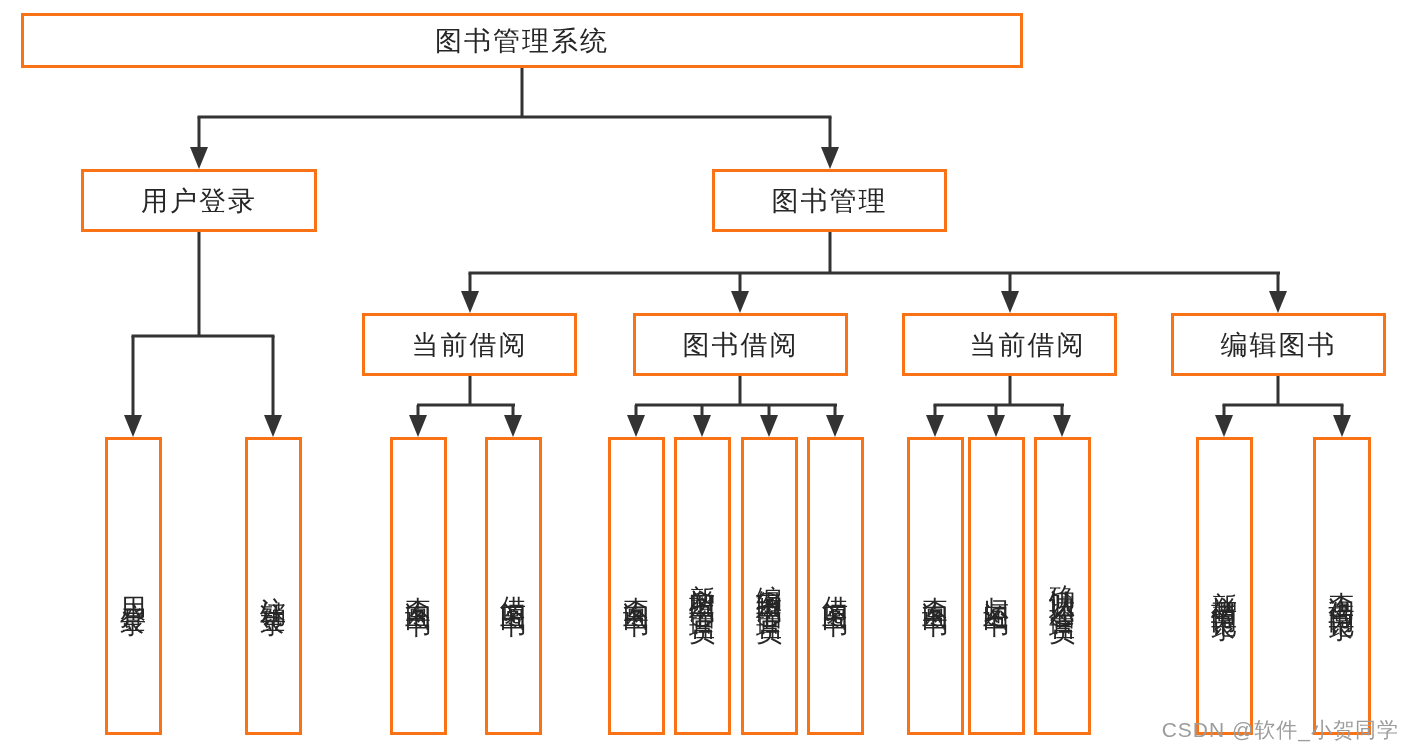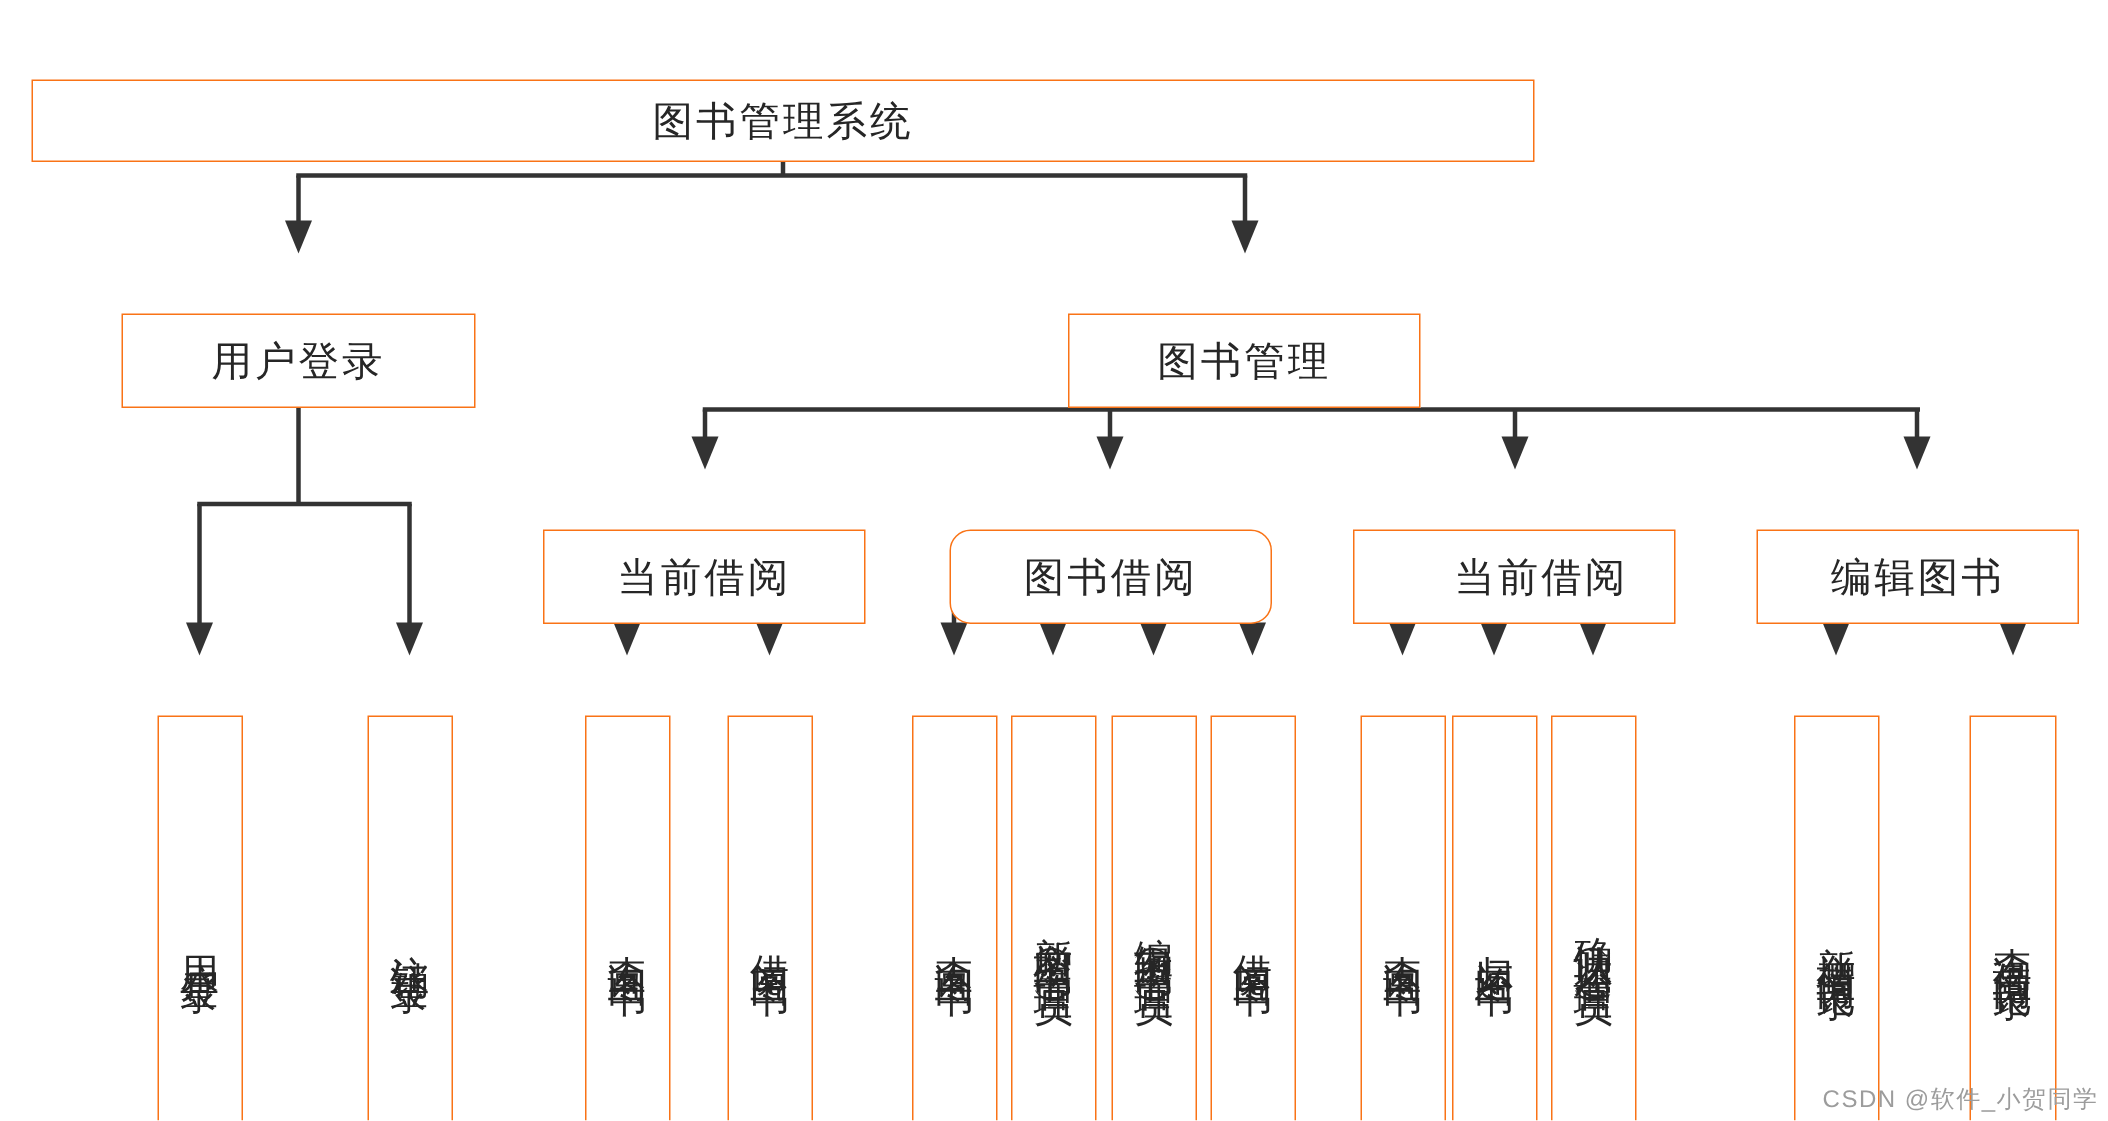--- a/index.html
+++ b/index.html
@@ -18,39 +18,38 @@
   .connectors {
     position: absolute;
     left: 0;
     top: 0;
     width: 1405px;
     height: 747px;
   }
   .node {
     position: absolute;
     box-sizing: border-box;
-    border: 1px solid #f97316;
+    border: 3px solid #f97316;
     background: #ffffff;
     color: #262626;
     display: flex;
     align-items: center;
     justify-content: center;
     font-size: 27px;
     letter-spacing: 2px;
     text-align: center;
     white-space: nowrap;
-    margin-top: 40px;
   }
   .root-node    { left: 21px;  top: 13px;  width: 1002px; height: 55px; }
   .lvl2         { top: 169px; height: 63px; }
   .n-user-login { left: 81px;  width: 236px; }
   .n-book-mgmt  { left: 712px; width: 235px; }
   .lvl3         { top: 313px; height: 63px; width: 215px; }
   .n-newrec     { left: 362px; }
-  .n-borrow     { left: 633px; border-radius: 14px; }
+  .n-borrow     { left: 633px; }
   .n-current    { left: 902px; padding-left: 36px; }
   .n-records    { left: 1171px; }
   .leaf {
     top: 437px;
     height: 298px;
     width: 57px;
     writing-mode: vertical-rl;
     text-orientation: mixed;
     font-size: 26px;
     letter-spacing: 5px;
@@ -67,21 +66,21 @@
   .lf9  { left: 907px; }
   .lf10 { left: 968px; }
   .lf11 { left: 1034px; }
   .lf12 { left: 1196px; }
   .lf13 { left: 1313px; width: 58px; }
   .watermark {
     position: absolute;
     right: 6px;
     bottom: 3px;
     color: #9c9c9c;
-    font-size: 16px;
+    font-size: 21px;
     letter-spacing: 1px;
     white-space: nowrap;
   }
 </style>
 </head>
 <body>
 
 <div class="canvas">
 
   <svg class="connectors" viewBox="0 0 1405 747" xmlns="http://www.w3.org/2000/svg">

